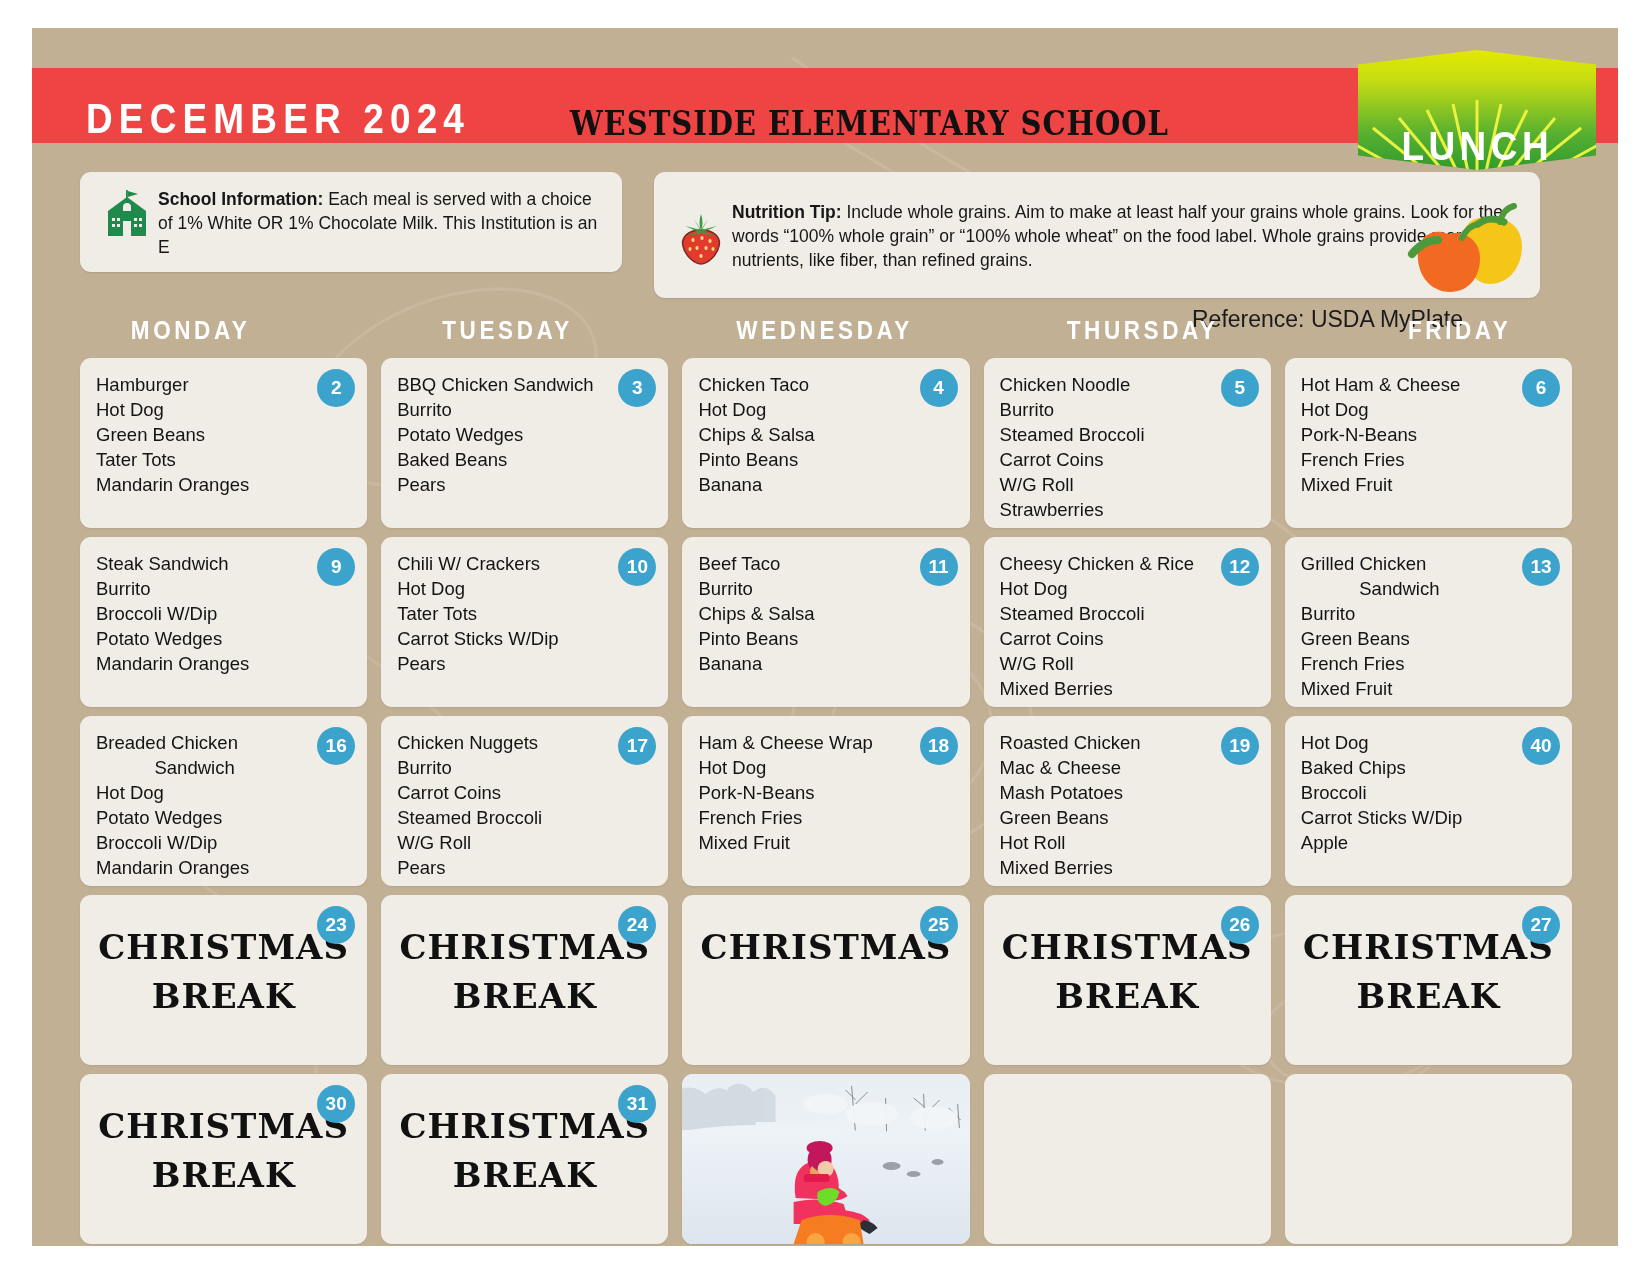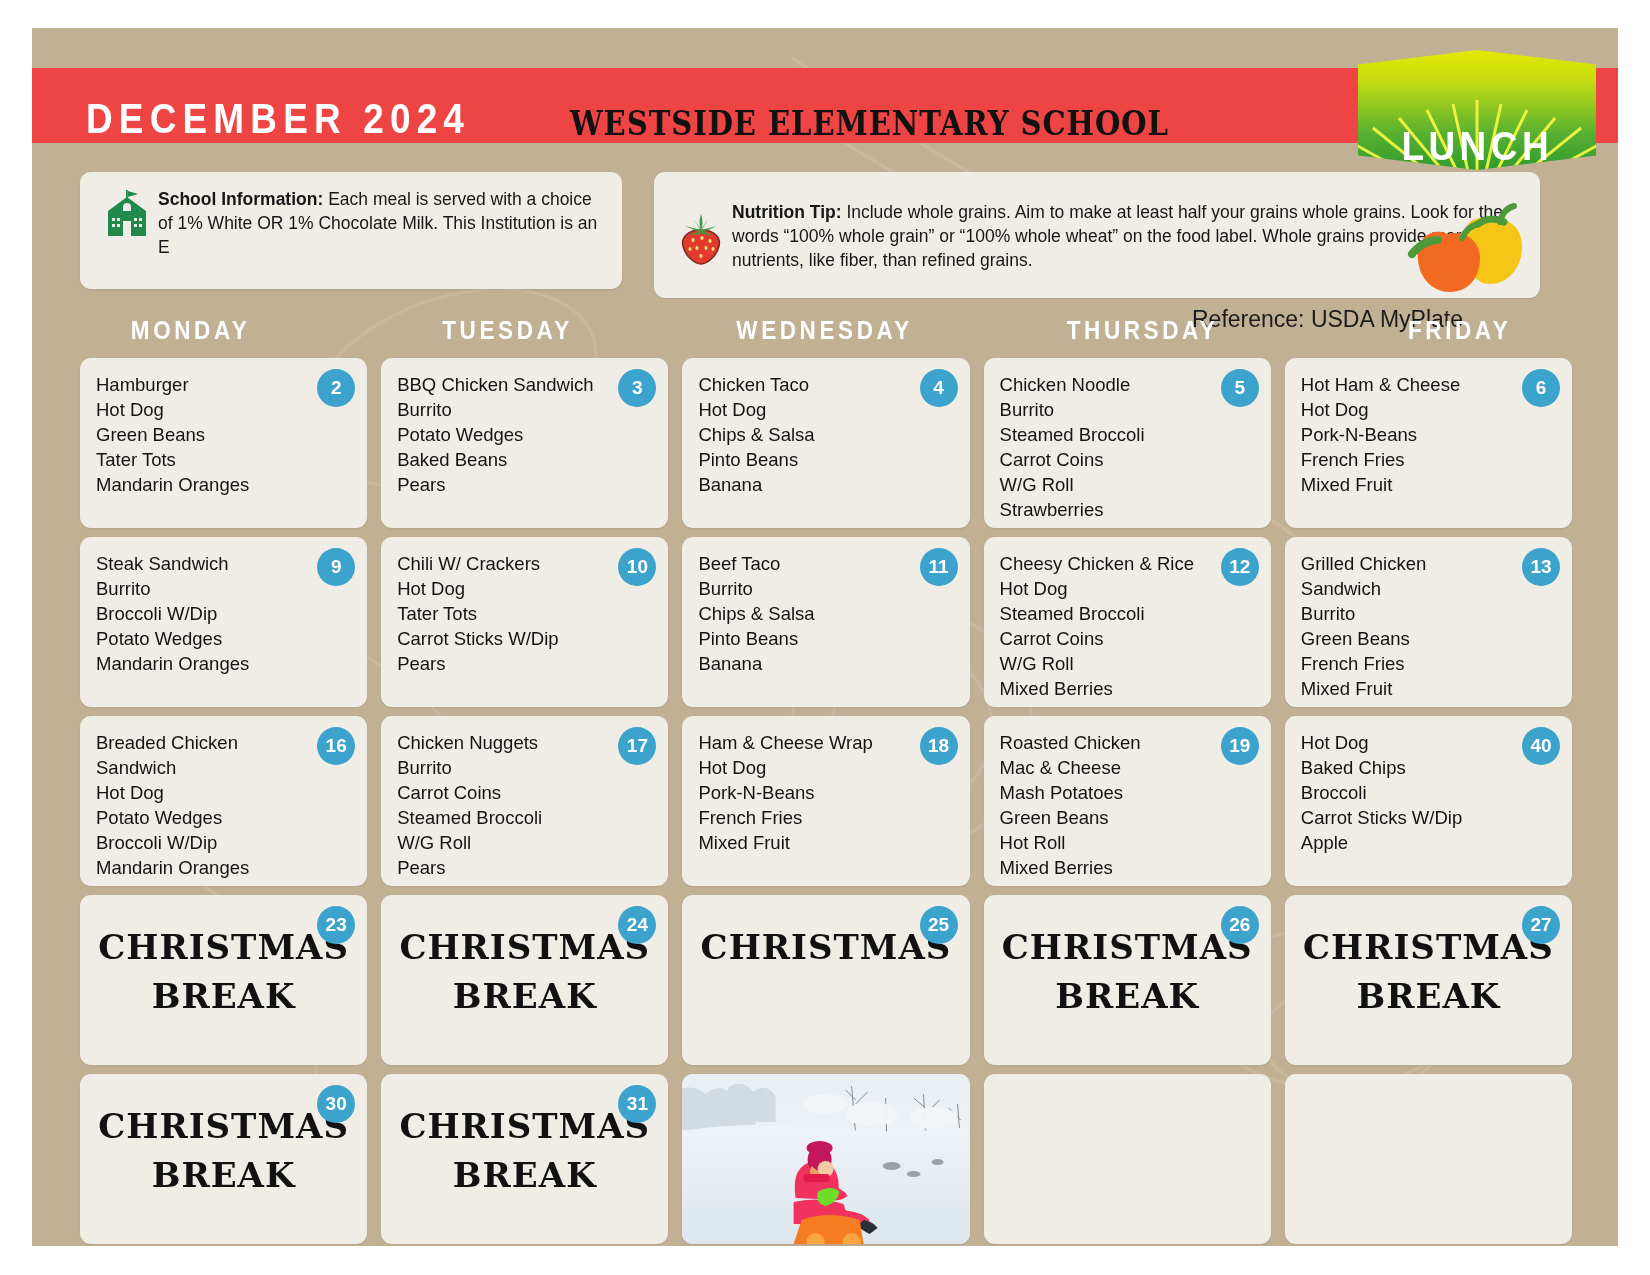--- a/index.html
+++ b/index.html
@@ -109,21 +109,21 @@
     height: 140px;
   }
   .info-box {
     position: absolute;
     background: #f0ede6;
     border-radius: 11px;
     display: flex;
     padding: 14px 16px 12px 16px;
     box-shadow: 0 1px 2px rgba(0,0,0,0.10);
   }
-  .info-box.school  { left: 48px;  top: 16px;  width: 542px; height: 117px; }
+  .info-box.school  { left: 48px;  top: 16px;  width: 542px; height: 100px; }
   .info-box.tip     { left: 622px; top: 16px;  width: 886px; height: 126px; align-items: center; }
 
   .info-icon { flex: 0 0 auto; width: 62px; display: flex; align-items: flex-start; justify-content: center; padding-top: 3px; }
   .info-text {
     flex: 1 1 auto;
     font-size: 17.5px;
     line-height: 1.36;
     color: #171717;
     padding-top: 2px;
   }
@@ -197,21 +197,21 @@
   }
 
   .menu-list {
     list-style: none;
     font-size: 18.5px;
     line-height: 1.355;
     color: #141414;
     padding-right: 46px;
   }
   .menu-list li { white-space: nowrap; }
-  .menu-list li.cont { text-align: left; padding-right: 12px; }
+  .menu-list li.cont { text-align: center; padding-right: 12px; }
 
   .break-text {
     font-family: "DejaVu Serif", serif;
     font-weight: bold;
     font-size: 34px;
     line-height: 1.45;
     color: #111111;
     letter-spacing: 1px;
     text-align: center;
     padding-top: 14px;

